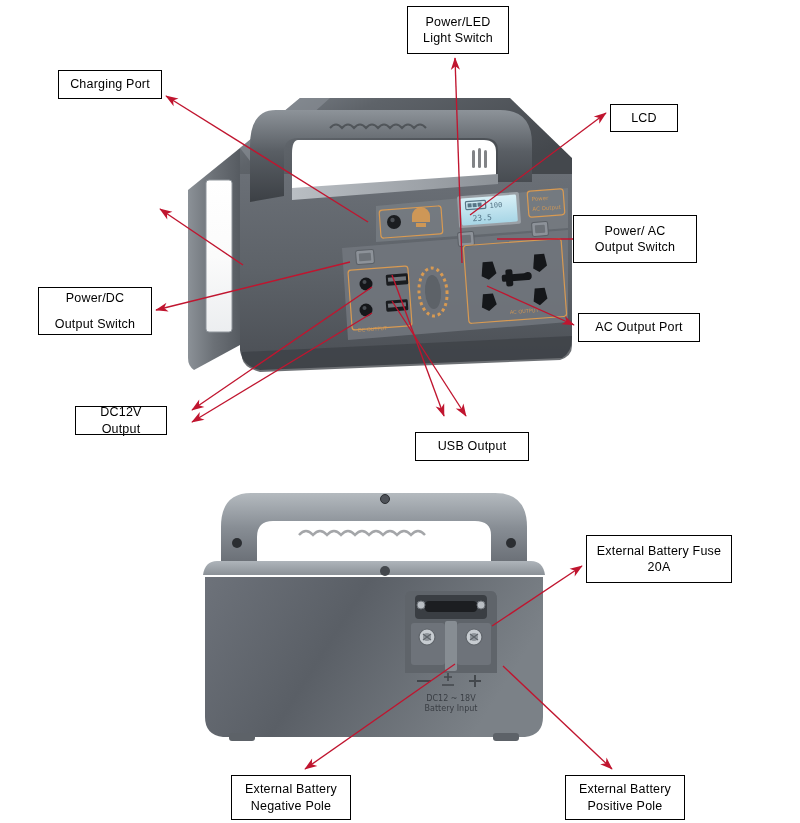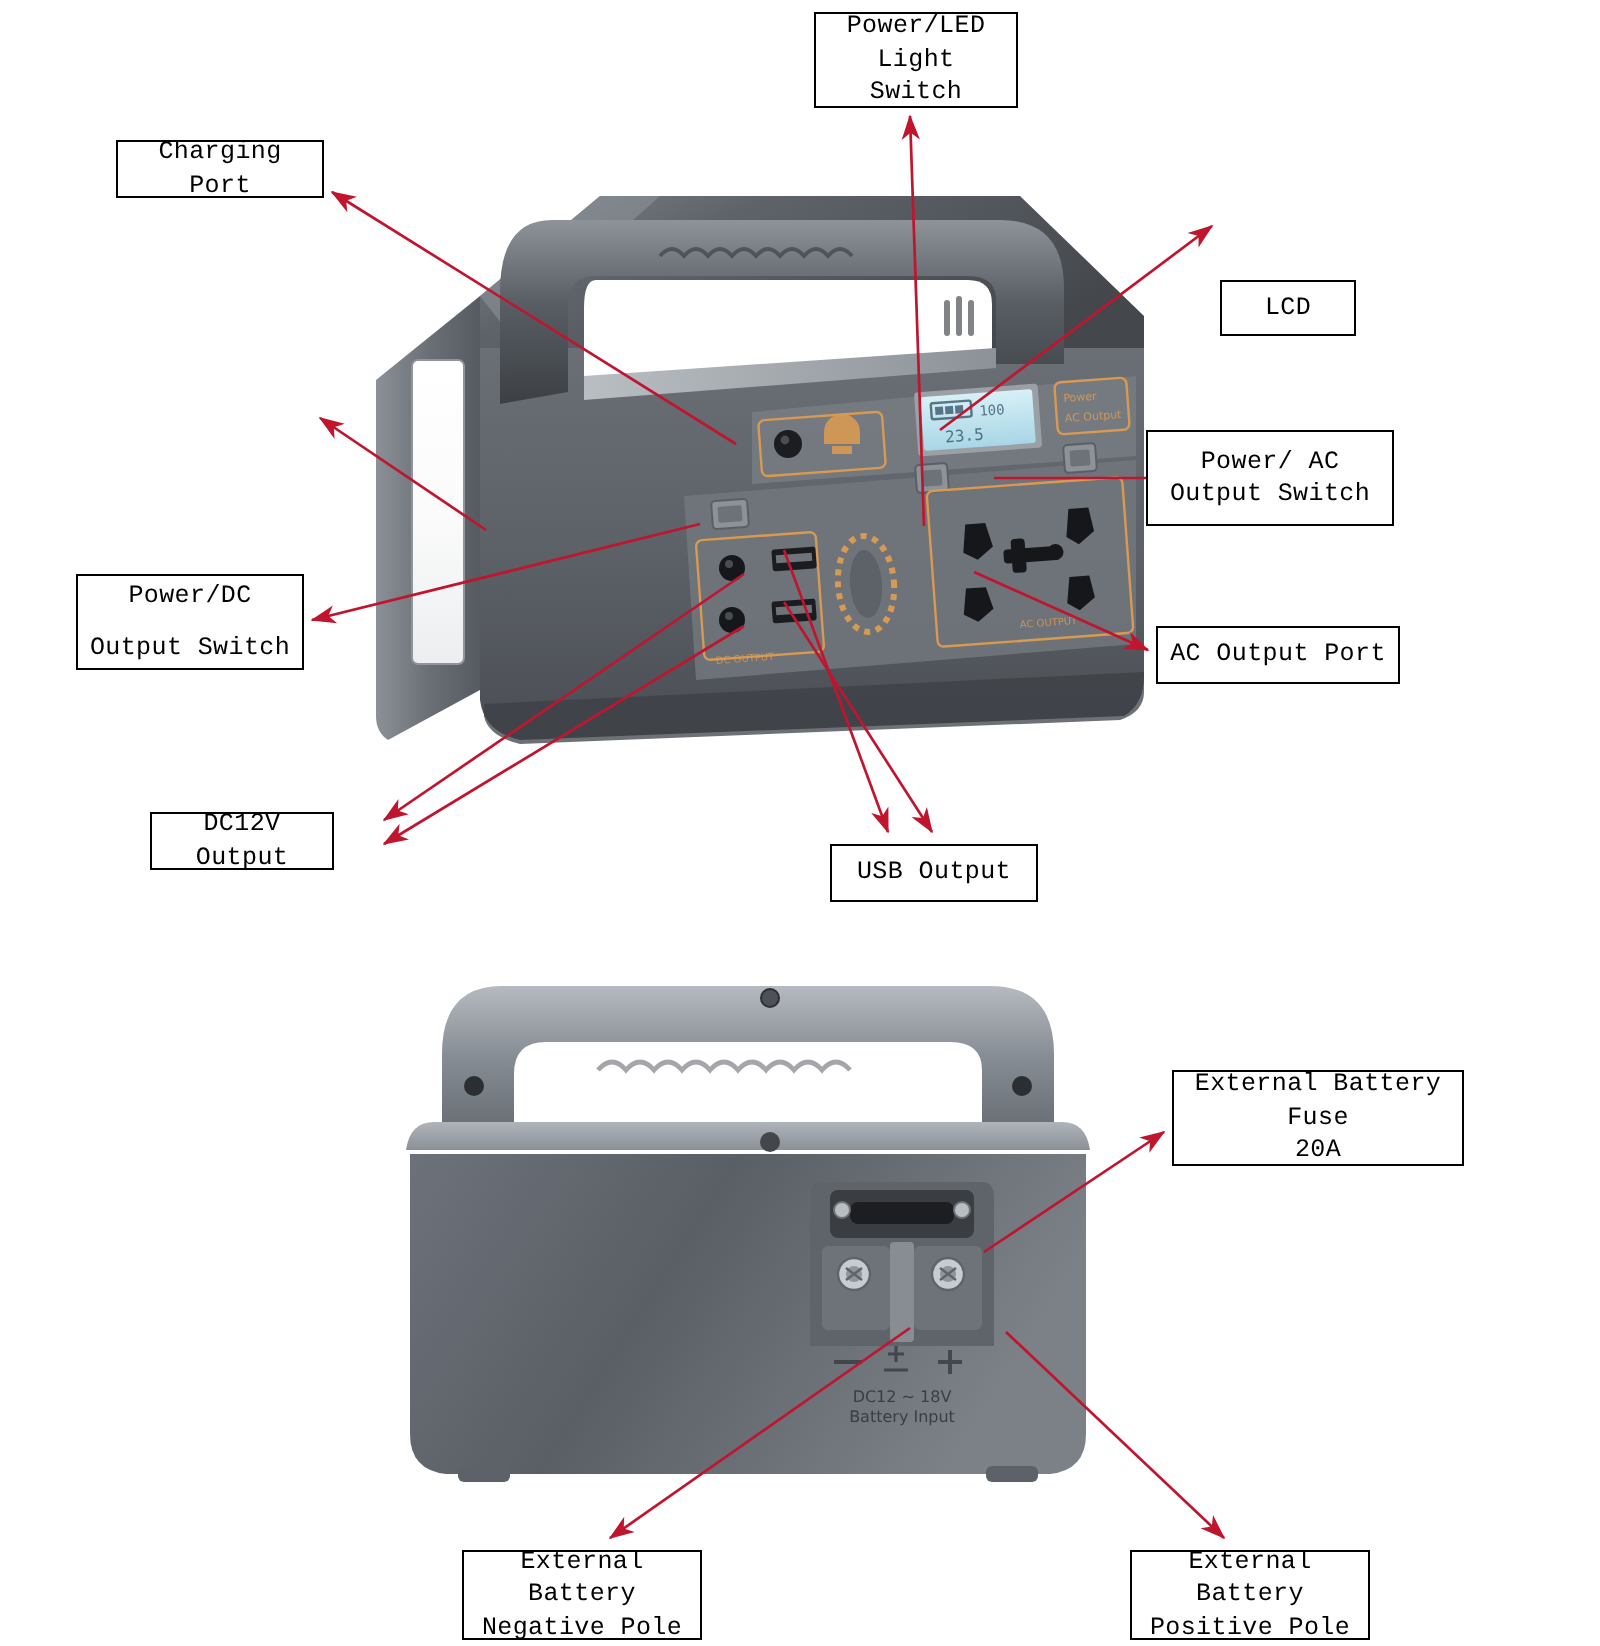--- a/index.html
+++ b/index.html
@@ -23,21 +23,21 @@
     position: absolute;
     box-sizing: border-box;
     border: 1px solid #000000;
     background: #ffffff;
     color: #000000;
     display: flex;
     flex-direction: column;
     align-items: center;
     justify-content: center;
     text-align: center;
-    font-family: Liberation Mono, monospace;
+    font-family: Liberation Sans, sans-serif;
     font-size: 12.5px;
     line-height: 1.32;
     letter-spacing: 0.2px;
     z-index: 40;
     padding: 2px 4px;
   }
   .callout .line2 { display: block; }
 
   
   #arrows {
@@ -312,38 +312,38 @@
     </g>
   </svg>
 
   <div class="callout" id="c0" style="left: 407px; top: 6px; width: 102px; height: 48px;">
     <span>Power/LED</span>
     <span class="line2">Light Switch</span>
   </div>
   <div class="callout" id="c1" style="left: 58px; top: 70px; width: 104px; height: 29px;">
     <span>Charging Port</span>
   </div>
-  <div class="callout" id="c2" style="left: 610px; top: 104px; width: 68px; height: 28px; margin-top: 36px;">
+  <div class="callout" id="c2" style="left: 610px; top: 104px; width: 68px; height: 28px;">
     <span>LCD</span>
   </div>
   <div class="callout" id="c4" style="left: 573px; top: 215px; width: 124px; height: 48px;">
     <span>Power/ AC</span>
     <span class="line2">Output Switch</span>
   </div>
   <div class="callout" id="c5" style="left: 38px; top: 287px; width: 114px; height: 48px; justify-content: space-between;">
     <span>Power/DC</span>
     <span class="line2">Output Switch</span>
   </div>
   <div class="callout" id="c6" style="left: 578px; top: 313px; width: 122px; height: 29px; align-items: center;">
     <span>AC Output Port</span>
   </div>
   <div class="callout" id="c7" style="left: 75px; top: 406px; width: 92px; height: 29px;">
     <span>DC12V Output</span>
   </div>
-  <div class="callout" id="c8" style="left: 415px; top: 422px; width: 104px; height: 29px;">
+  <div class="callout" id="c8" style="left: 415px; top: 432px; width: 114px; height: 29px;">
     <span>USB Output</span>
   </div>
   <div class="callout" id="c9" style="left: 586px; top: 535px; width: 146px; height: 48px;">
     <span>External Battery Fuse</span>
     <span class="line2">20A</span>
   </div>
   <div class="callout" id="c10" style="left: 231px; top: 775px; width: 120px; height: 45px;">
     <span>External Battery</span>
     <span class="line2">Negative Pole</span>
   </div>

